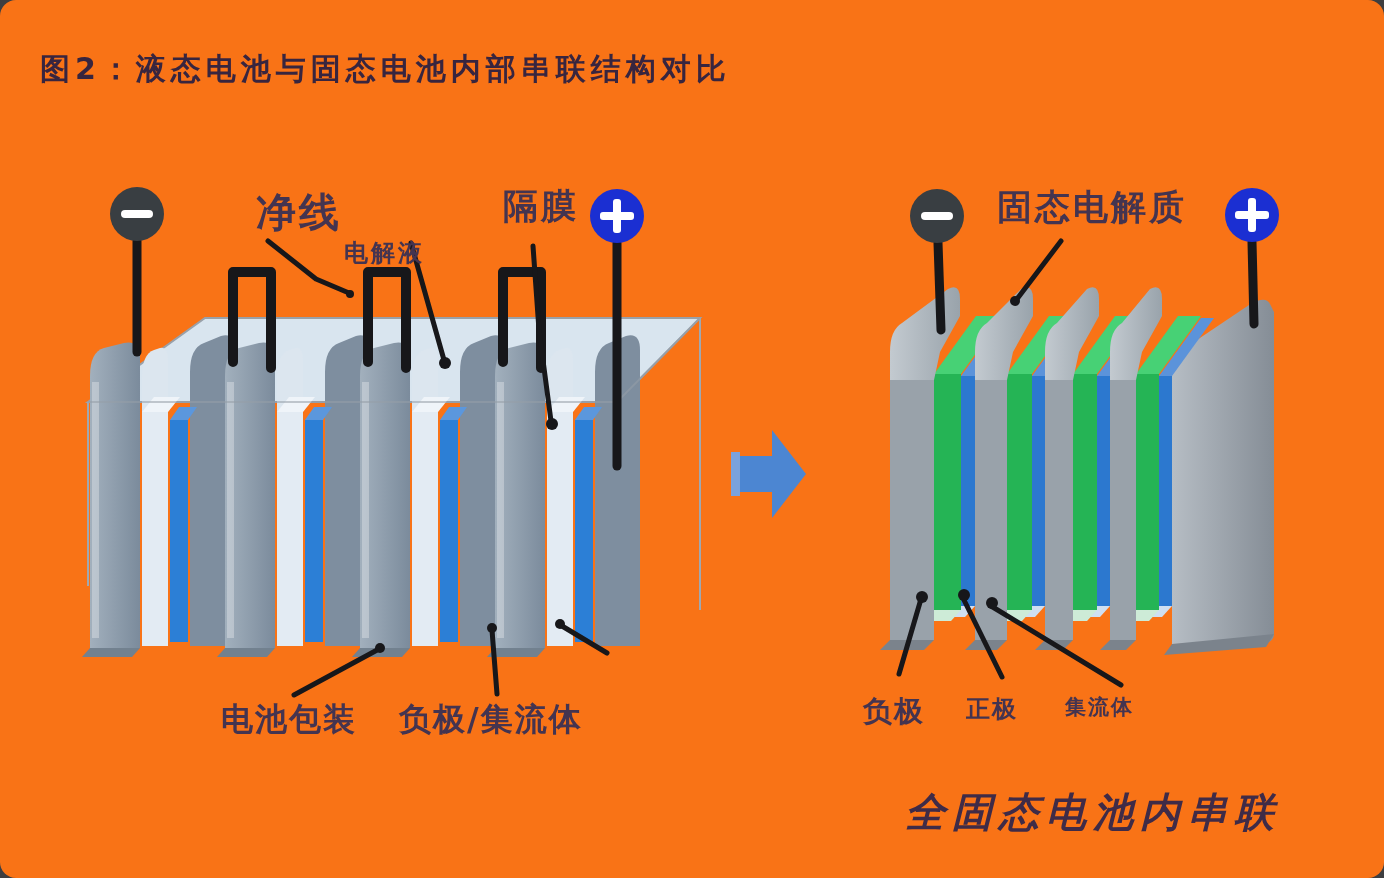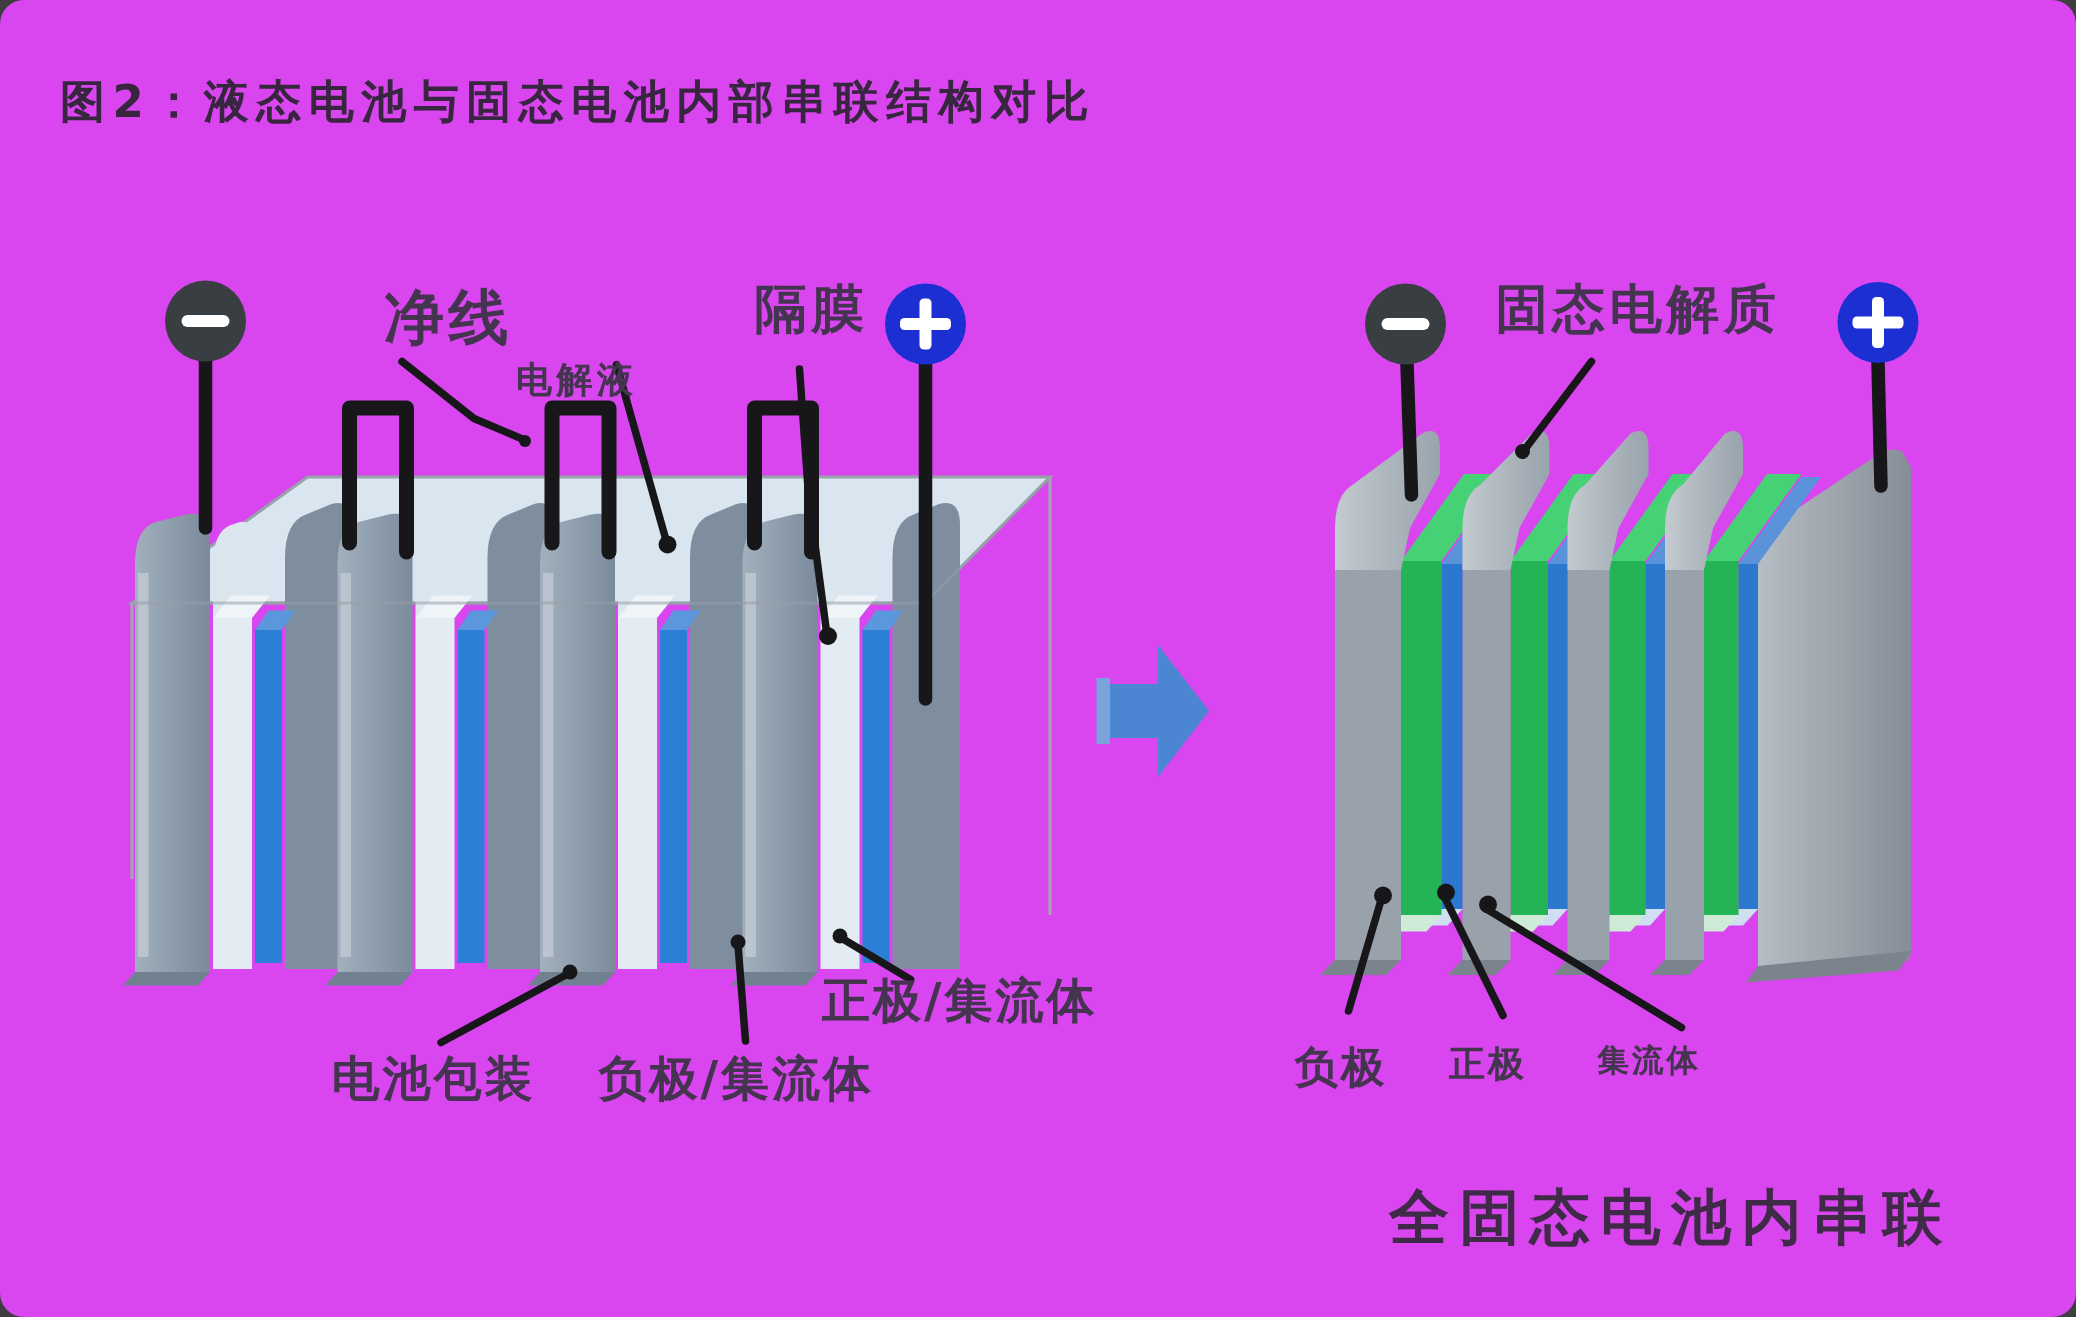--- a/index.html
+++ b/index.html
@@ -1,34 +1,34 @@
 <!DOCTYPE html>
 <html><head>
 <meta charset="utf-8">
 <style>
   html,body{margin:0;padding:0;background:#3e3e40;}
   .stage{position:relative;width:1384px;height:878px;font-family:"DejaVu Sans","Liberation Sans",sans-serif;}
-  .card{position:absolute;inset:0;background:#d946ef;border-radius:16px;overflow:hidden;}
+  .card{position:absolute;inset:0;background:#f97316;border-radius:16px;overflow:hidden;}
   svg{position:absolute;left:0;top:0;}
   .lbl{position:absolute;color:#443450;font-weight:700;white-space:nowrap;line-height:1.1;
        font-family:"DejaVu Sans","Liberation Sans",sans-serif;}
   .title{left:40px;top:52px;font-size:30px;letter-spacing:5px;color:#38253f;}
   .l-lead{left:224px;top:190px;font-size:40px;letter-spacing:3px;margin-left:32px;}
   .l-elyte{left:344px;top:192px;font-size:24px;letter-spacing:3px;margin-top:48px;}
   .l-sep{left:503px;top:190px;font-size:35px;letter-spacing:3px;font-family:Liberation Mono, monospace;}
   .r-solid{left:997px;top:188px;font-size:35px;letter-spacing:3px;}
   .l-cath{left:548px;top:650px;font-size:32px;letter-spacing:2px;}
   .l-pack{left:221px;top:702px;font-size:32px;letter-spacing:2px;}
   .l-anode{left:399px;top:702px;font-size:32px;letter-spacing:2px;}
   .r-anode{left:863px;top:696px;font-size:29px;letter-spacing:2px;}
   .r-cath{left:966px;top:696px;font-size:24px;letter-spacing:2px;}
   .r-coll{left:1065px;top:696px;font-size:21px;letter-spacing:2px;}
   .cap{font-size:40px;letter-spacing:7px;color:#3f2b47;top:790px;}
   .cap-left{left:198px;}
-  .cap-right{left:926px;}
+  .cap-right{left:905px;font-style:italic;}
 </style>
 </head>
 <body>
 
 <div class="stage">
   <div class="card">
 
     <svg id="scene" width="1384" height="878" viewBox="0 0 1384 878">
       <defs>
         <linearGradient id="gCellGray" x1="0" y1="0" x2="1" y2="0">
@@ -222,21 +222,20 @@
           <circle cx="964" cy="595" r="6"></circle>
             <circle cx="992" cy="603" r="6"></circle>
         </g>
       </g>
     </svg>
 
     <div class="lbl title">图2：液态电池与固态电池内部串联结构对比</div>
     <div class="lbl l-lead">净线</div>
     <div class="lbl l-elyte">电解液</div>
     <div class="lbl l-sep">隔膜</div>
-    <div class="lbl l-cath">正极/集流体</div>
     <div class="lbl l-pack">电池包装</div>
     <div class="lbl r-solid">固态电解质</div>
     <div class="lbl l-anode">负极/集流体</div>
     <div class="lbl r-anode">负极</div>
     <div class="lbl r-cath">正极</div>
     <div class="lbl r-coll">集流体</div>
     <div class="lbl cap cap-right">全固态电池内串联</div>
   </div>
 </div>
 

